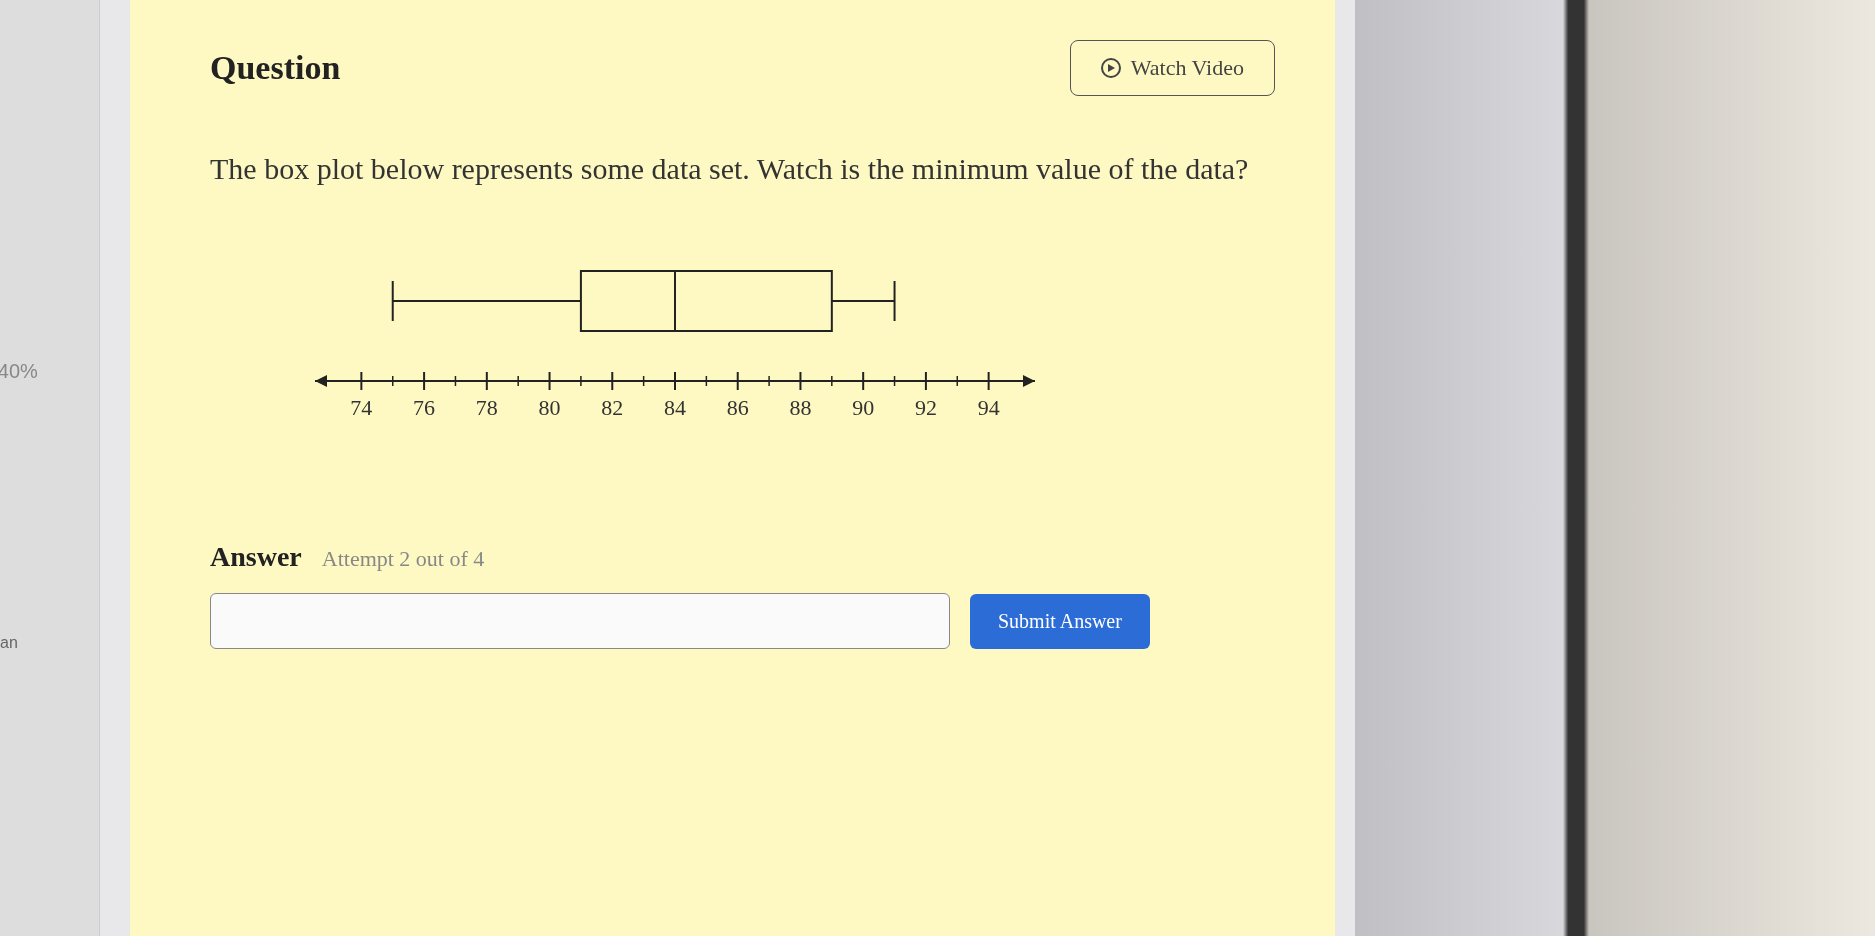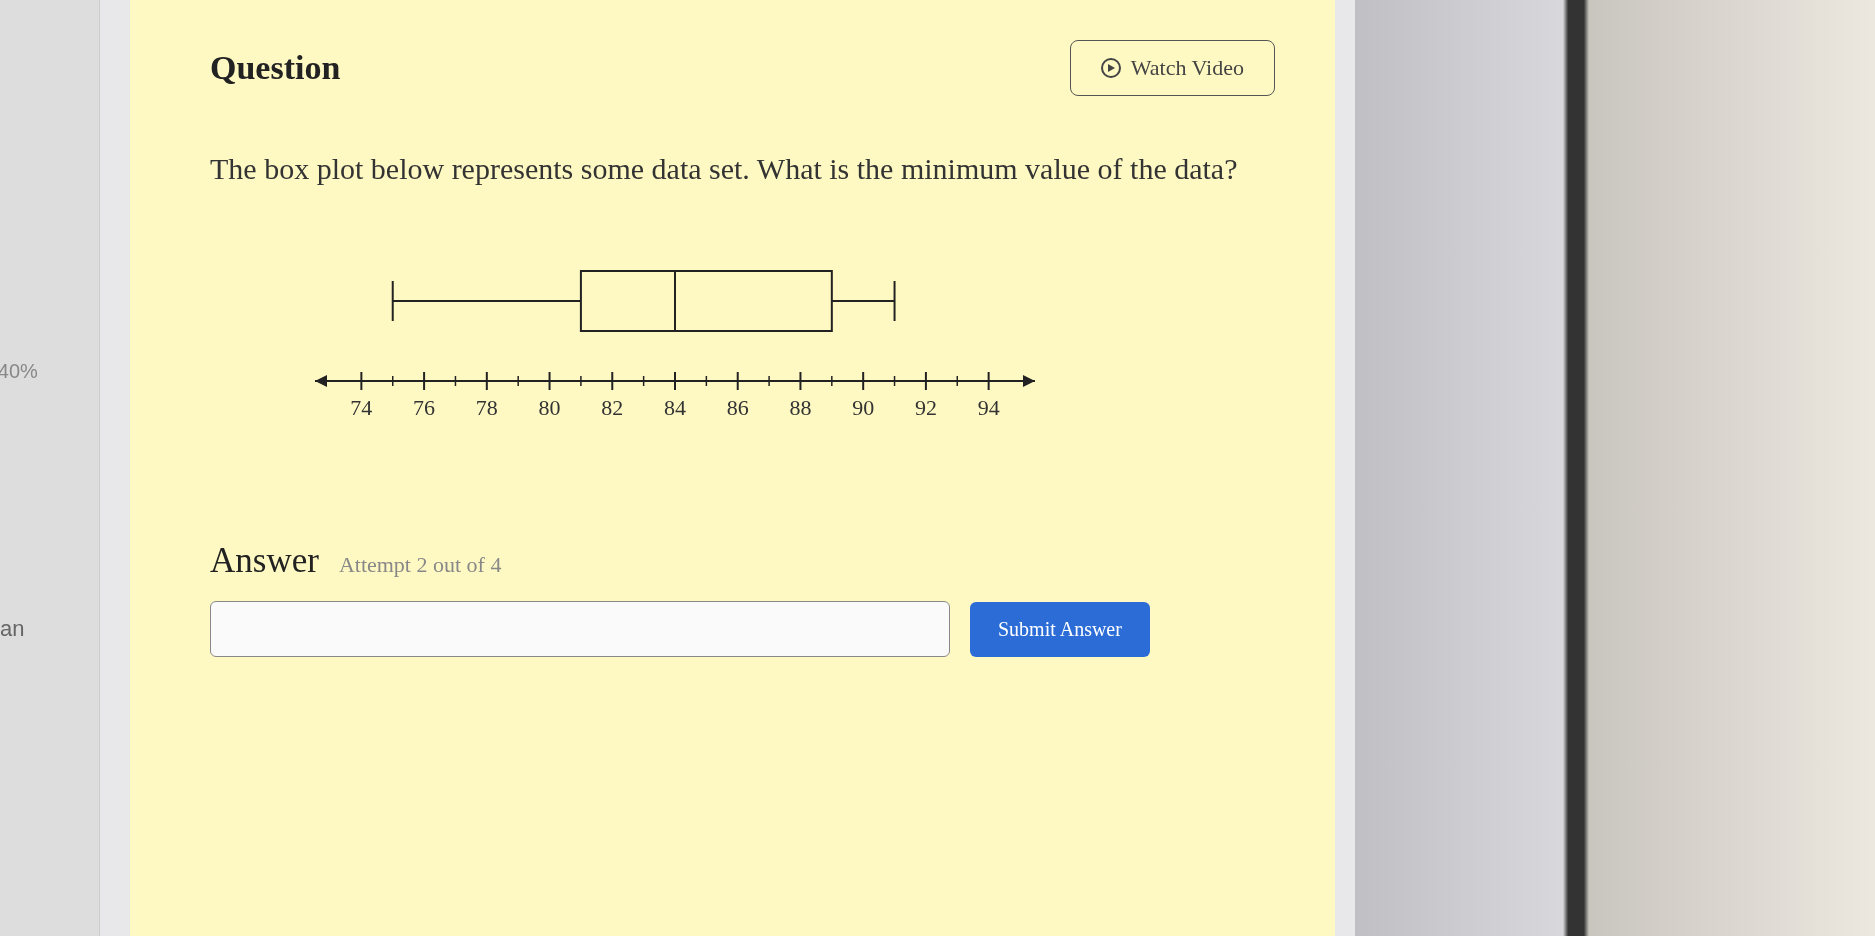--- a/index.html
+++ b/index.html
@@ -21,21 +21,21 @@
     background: #ddd;
     border-right: 1px solid #ccc;
   }
   .sidebar-text {
     position: absolute;
     color: #888;
     font-family: Arial, sans-serif;
     font-size: 20px;
   }
   .progress-label { top: 360px; left: -30px; }
-  .an-label { top: 616px; left: 0; font-size: 22px; color:#666; }
+  .an-label { top: 634px; left: 0; font-size: 16px; color:#666; }
   .main {
     position: absolute;
     left: 130px;
     top: 0;
     right: 540px;
     bottom: 0;
     background: #fef9c3;
     padding: 40px 60px 60px 80px;
   }
   .header-row {
@@ -89,21 +89,21 @@
     margin-left: 100px;
     margin-bottom: 100px;
   }
   .boxplot-svg { display: block; }
   .answer-row {
     display: flex;
     align-items: baseline;
     gap: 20px;
     margin-bottom: 20px;
   }
-  .answer-label { font-size: 35px; font-weight: normal; color:#222; }
+  .answer-label { font-size: 28px; font-weight: bold; color:#222; }
   .attempt-label { font-size: 22px; color: #888; font-family: Georgia, serif; }
   .input-row { display: flex; gap: 20px; align-items: center; }
   .answer-input {
     flex: 1;
     max-width: 740px;
     height: 56px;
     border: 1.5px solid #888;
     border-radius: 6px;
     background: #fafafa;
     font-size: 22px;
@@ -141,21 +141,21 @@
     <div class="header-buttons">
       <button class="outline-btn">
         <span class="play-circle">
             <span class="play-tri"></span>
           </span>
         <span>Watch Video</span>
       </button>
     </div>
   </div>
 
-  <div class="prompt">The box plot below represents some data set. What is the minimum value of the data?</div>
+  <div class="prompt">The box plot below represents some data set. Watch is the minimum value of the data?</div>
 
   <div class="chart-area">
     <svg class="boxplot-svg" id="boxplot-svg" width="730" height="200">
         <line x1="5" y1="140" x2="725" y2="140" stroke="#222" stroke-width="2"></line>
         <polygon points="5,140 17,134 17,146" fill="#222"></polygon>
         <polygon points="725,140 713,134 713,146" fill="#222"></polygon>
         <line x1="51.36363636363636" y1="131" x2="51.36363636363636" y2="149" stroke="#222" stroke-width="2"></line>
         <text x="51.36363636363636" y="174" text-anchor="middle" font-size="22" font-family="Georgia" fill="#333">74</text>
         <line x1="82.72727272727272" y1="135" x2="82.72727272727272" y2="145" stroke="#222" stroke-width="1.5"></line>
         <line x1="114.09090909090908" y1="131" x2="114.09090909090908" y2="149" stroke="#222" stroke-width="2"></line>

